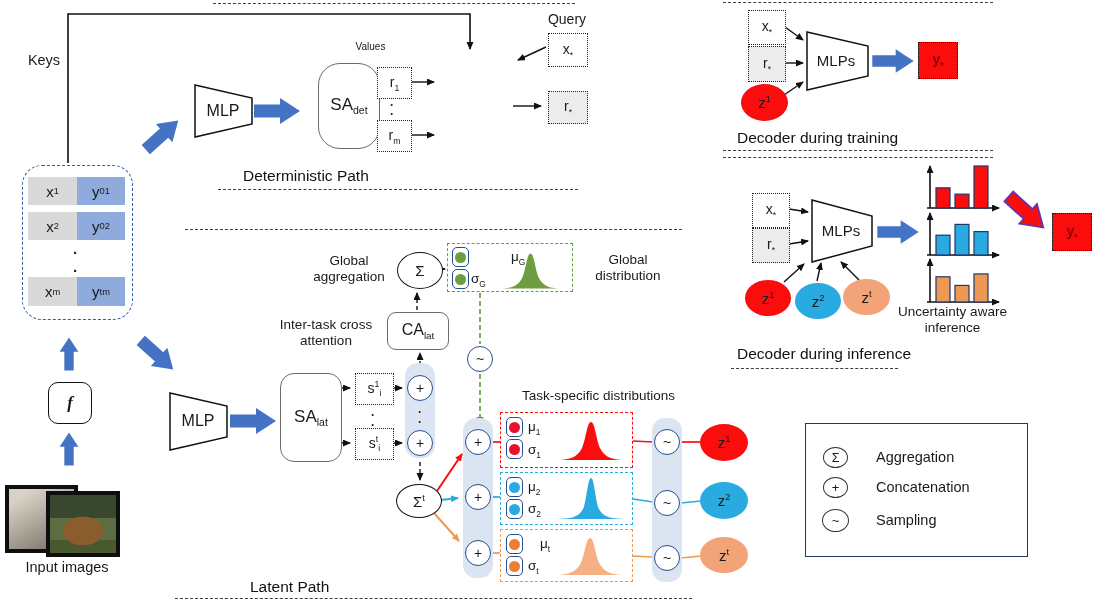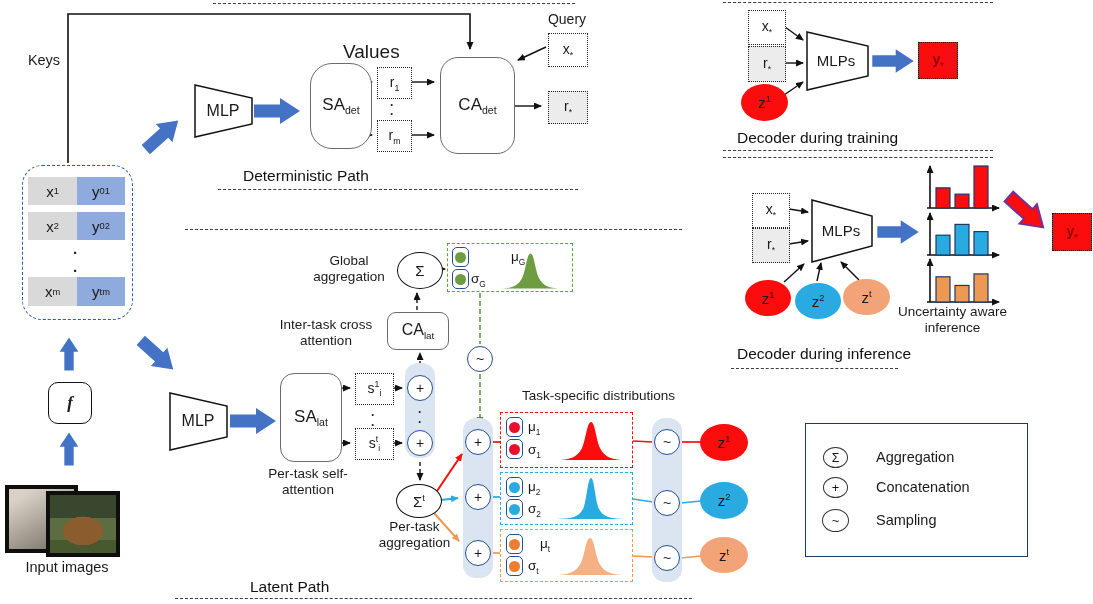--- a/index.html
+++ b/index.html
@@ -211,35 +211,32 @@
 
   <div class="rbox" style="left:48px;top:382px;width:42px;height:40px;border-radius:10px;border-color:#111;">
     <span style="font-family:'Liberation Serif',serif;font-style:italic;font-weight:bold;font-size:17px;">f</span>
   </div>
 
   <div class="photo" style="left:5px;top:485px;width:65px;height:60px;background:linear-gradient(150deg,#d8d2c6 15%,#a8a094 55%,#6f6a60 100%);"></div>
   <div class="photo" style="left:46px;top:491px;width:66px;height:58px;background:radial-gradient(ellipse 52% 42% at 50% 62%,#8a5c2e 0 58%,rgba(0,0,0,0) 60%),linear-gradient(180deg,#39472e 0 40%,#5c6e41 40% 78%,#48582f 78%);"></div>
   <div class="lbl" style="left:12px;top:559px;width:110px;font-size:14.5px;">Input images</div>
 
   <div class="lbl" style="left:197px;top:102px;width:52px;font-size:16px;">MLP</div>
-  <div class="rbox" style="left:310px;top:63px;width:60px;height:84px;border-radius:22px;">
+  <div class="rbox" style="left:318px;top:63px;width:60px;height:84px;border-radius:22px;">
     <span><span>SA</span><sub>det</sub></span>
   </div>
-  <div class="lbl" style="left:343px;top:41px;width:55px;font-size:19px;">Values</div>
+  <div class="lbl" style="left:343px;top:41px;width:55px;font-size:10px;">Values</div>
   <div class="dotbox" style="left:377px;top:67px;width:33px;height:30px;">
     <span><span>r</span><sub>1</sub></span>
   </div>
   <span class="vdot" style="left:390px;top:99px;font-size:12px;">·</span>
   <span class="vdot" style="left:390px;top:108px;font-size:12px;">·</span>
   <div class="dotbox" style="left:377px;top:120px;width:33px;height:30px;">
     <span><span>r</span><sub>m</sub></span>
   </div>
-  <div class="rbox" style="left:440px;top:57px;width:73px;height:95px;border-radius:18px;">
-    <span><span>CA</span><sub>det</sub></span>
-  </div>
   <div class="stitle" style="left:243px;top:167px;">Deterministic Path</div>
   <div class="lbl" style="left:543px;top:11px;width:48px;font-size:14px;">Query</div>
   <div class="dotbox" style="left:548px;top:33px;width:38px;height:32px;">
     <span><span>x</span><sub>*</sub></span>
   </div>
   <div class="dotbox gray" style="left:548px;top:91px;width:38px;height:31px;">
     <span><span>r</span><sub>*</sub></span>
   </div>
 
   <div class="dotbox" style="left:748px;top:10px;width:36px;height:33px;">
@@ -276,21 +273,20 @@
   <div class="lbl" style="left:895px;top:304px;width:115px;">Uncertainty aware inference</div>
   <div class="redbox" style="left:1052px;top:213px;width:38px;height:36px;">
     <span><span>y</span><sub>*</sub></span>
   </div>
   <div class="stitle" style="left:737px;top:345px;">Decoder during inference</div>
 
   <div class="lbl" style="left:172px;top:412px;width:52px;font-size:16px;">MLP</div>
   <div class="rbox" style="left:280px;top:373px;width:60px;height:87px;">
     <span><span>SA</span><sub>lat</sub></span>
   </div>
-  <div class="lbl" style="left:258px;top:466px;width:100px;">Per-task self-attention</div>
   <div class="dotbox" style="left:355px;top:373px;width:37px;height:30px;">
     <span><span>s</span><sup>1</sup><sub>i</sub></span>
   </div>
   <span class="vdot" style="left:371px;top:409px;font-size:12px;">·</span>
   <span class="vdot" style="left:371px;top:419px;font-size:12px;">·</span>
   <div class="dotbox" style="left:355px;top:428px;width:37px;height:30px;">
     <span><span>s</span><sup>t</sup><sub>i</sub></span>
   </div>
 
   <div class="col" style="left:405px;top:363px;width:30px;height:95px;"></div>
@@ -315,29 +311,29 @@
 
   <div class="dashbox" style="left:447px;top:243px;width:126px;height:49px;border-color:#66A03C;"></div>
   <div class="chip" style="left:452px;top:247px;">
       <i style="background:#6D9C41;"></i>
     </div>
   <div class="chip" style="left:452px;top:269px;">
       <i style="background:#6D9C41;"></i>
     </div>
   <div class="lbl" style="left:471px;top:249px;width:24px;text-align:left;padding-left:40px;"><span>μ</span><sub>G</sub></div>
   <div class="lbl" style="left:471px;top:271px;width:24px;text-align:left;"><span>σ</span><sub>G</sub></div>
+  <div class="lbl" style="left:578px;top:252px;width:100px;">Global distribution</div>
 
   <div class="opcircle" style="left:467px;top:346px;">
       <span>~</span>
     </div>
 
   <div class="ellipse" style="left:396px;top:484px;width:44px;height:32px;border:1.6px solid #111;background:#fff;">
     <span><span>Σ</span><sup>t</sup></span>
   </div>
-  <div class="lbl" style="left:372px;top:519px;width:85px;">Per-task aggregation</div>
 
   <div class="lbl" style="left:500px;top:388px;width:175px;white-space:nowrap;text-align:right;">Task-specific distributions</div>
 
   <div class="dashbox" style="left:500px;top:412px;width:133px;height:56px;border-color:#FB0D0D;"></div>
   <div class="chip" style="left:506px;top:417px;">
       <i style="background:#E8112D;"></i>
     </div>
   <div class="chip" style="left:506px;top:439px;">
       <i style="background:#E8112D;"></i>
     </div>

